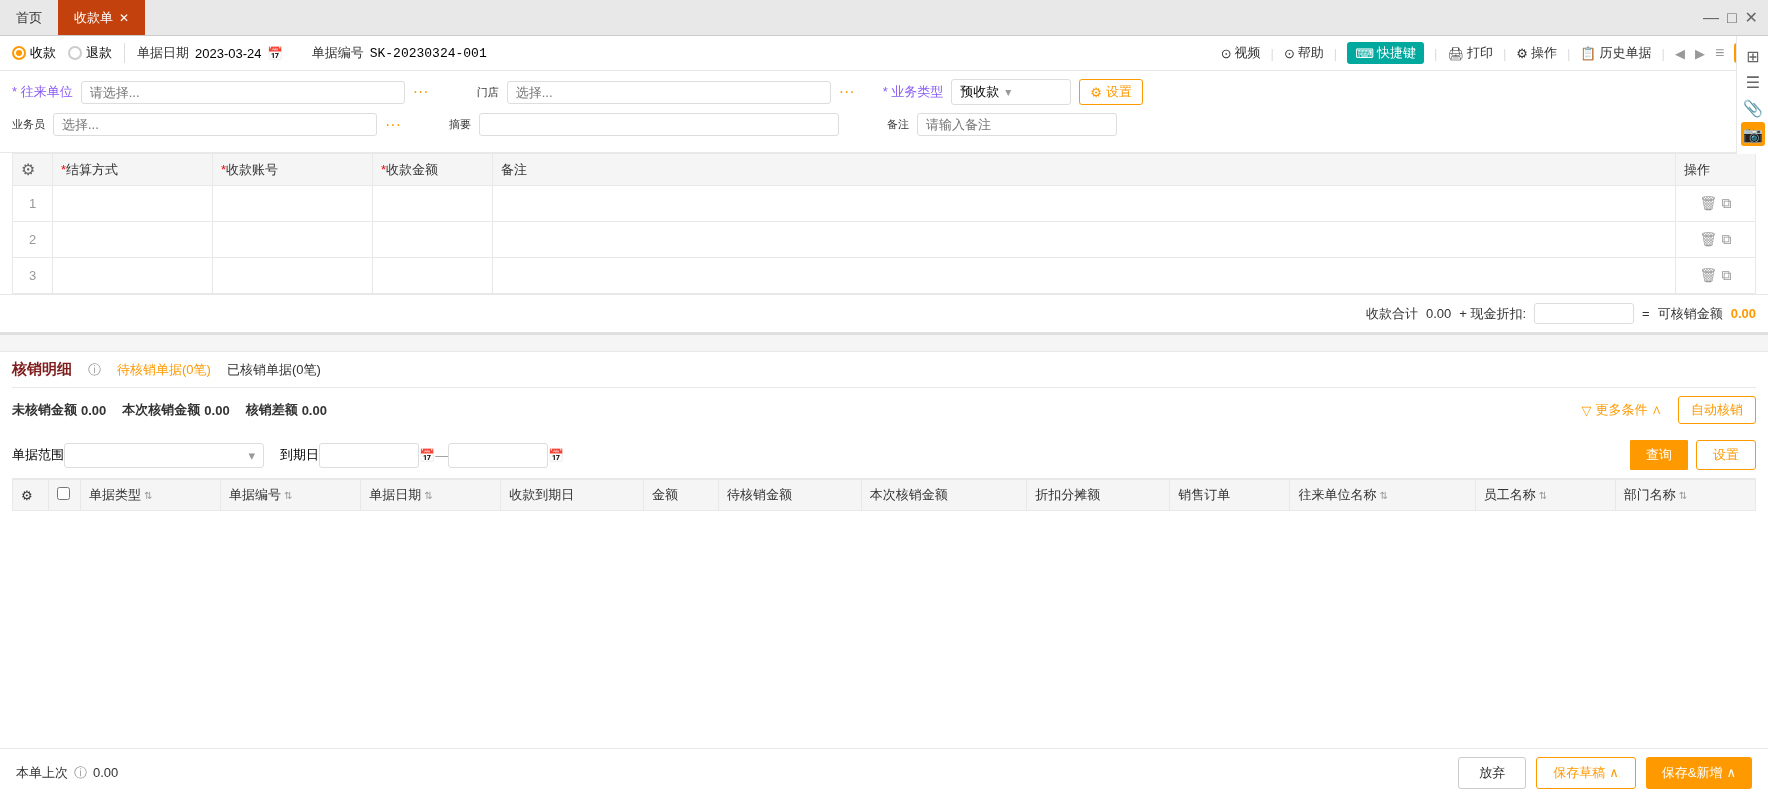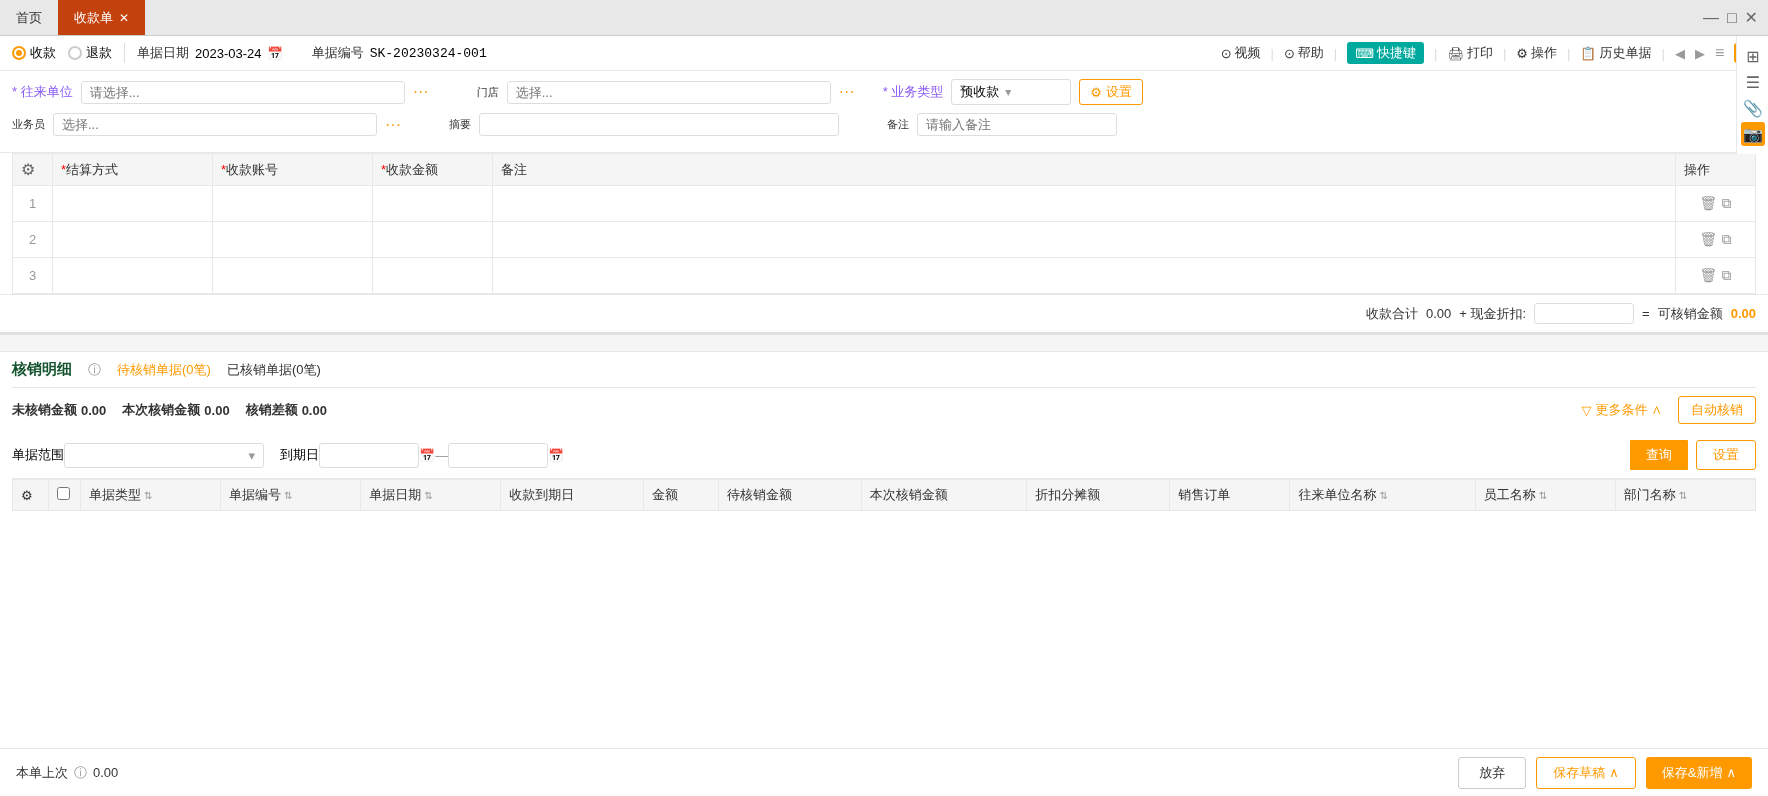--- a/index.html
+++ b/index.html
@@ -123,21 +123,21 @@
       background: #f5f5f5; padding: 8px 12px;
       border-top: 3px solid #e0e0e0; border-bottom: 1px solid #e8e8e8;
     }
 
     
     .writeoff-section { padding: 0 12px; }
     .writeoff-header {
       display: flex; align-items: center; gap: 16px;
       padding: 8px 0; border-bottom: 1px solid #e8e8e8;
     }
-    .section-title { font-size: 15px; font-weight: bold; color: #14532d; }
+    .section-title { font-size: 15px; font-weight: bold; color: #7f1d1d; }
     .info-icon { color: #999; cursor: pointer; }
     .pending-link { color: #f90; cursor: pointer; font-size: 13px; }
     .done-link { color: #333; cursor: pointer; font-size: 13px; }
 
     .writeoff-stats {
       display: flex; align-items: center; gap: 16px;
       padding: 8px 0;
     }
     .stat-item { display: flex; align-items: center; gap: 4px; font-size: 13px; font-weight: bold; }
     .stat-label { color: #333; }

